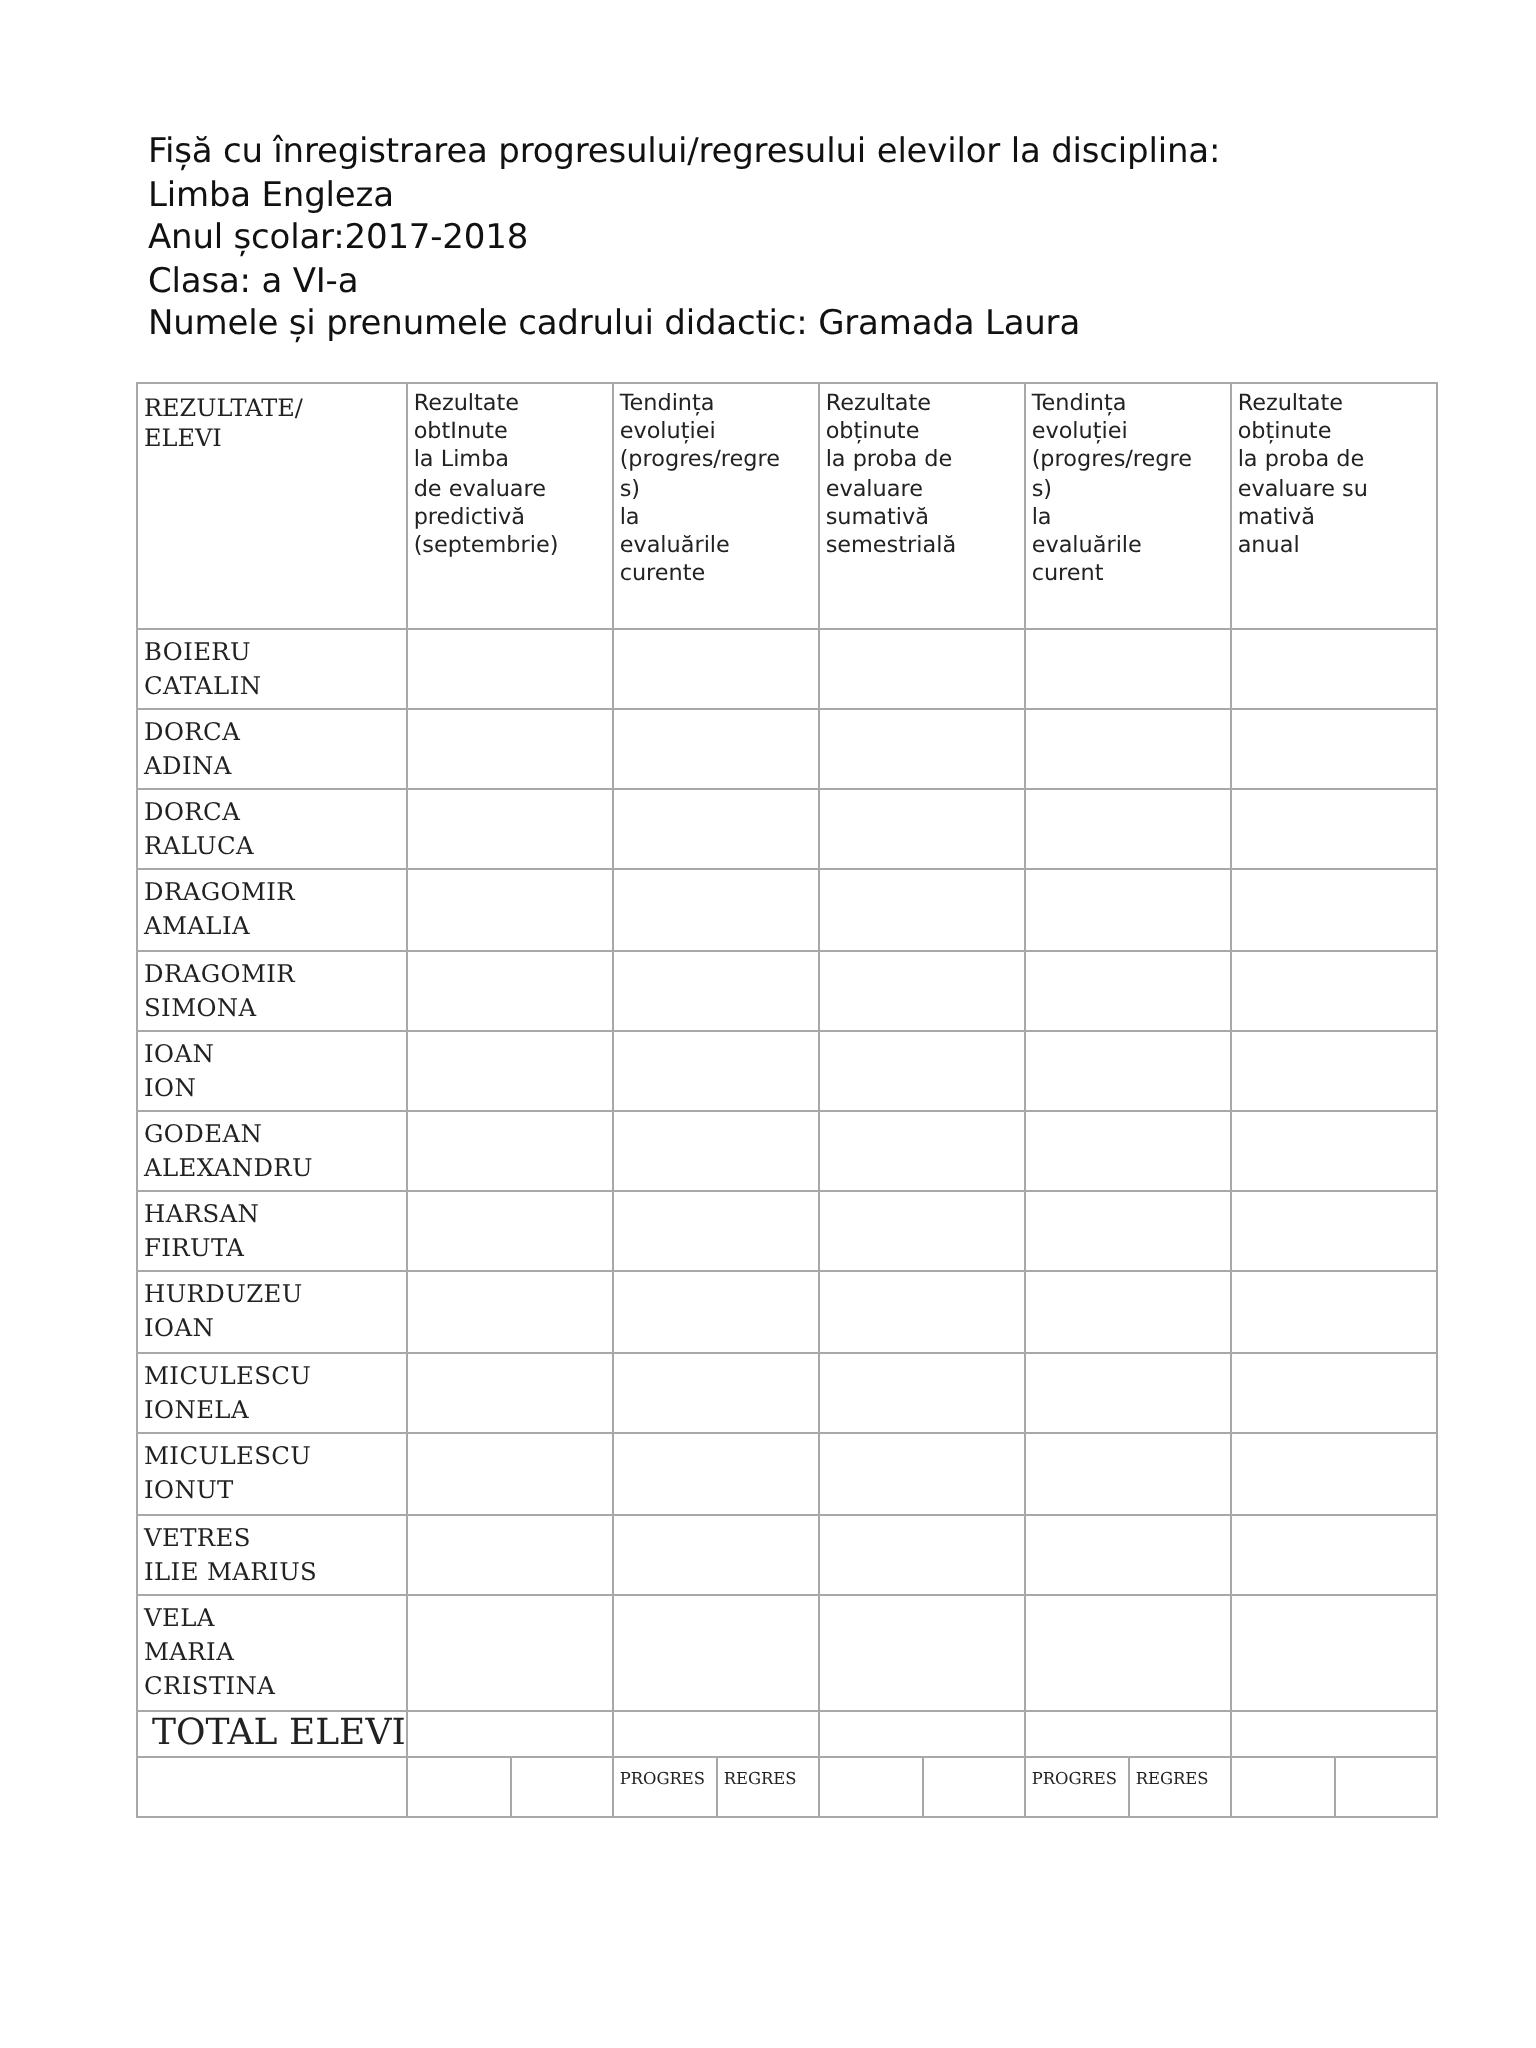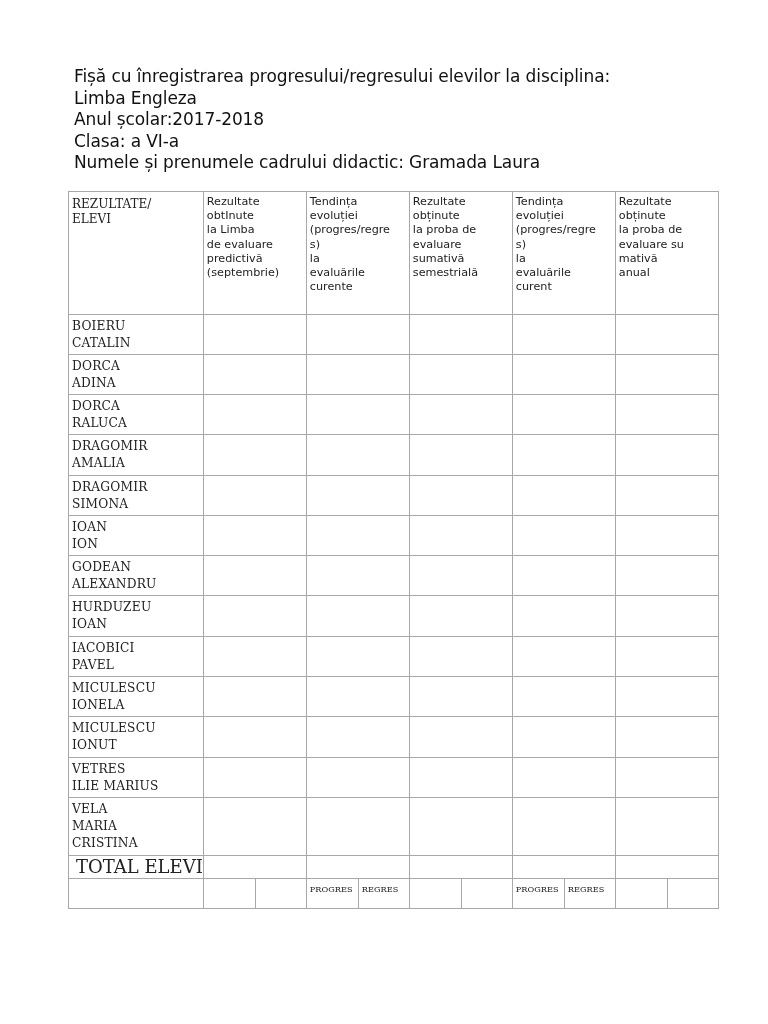--- a/index.html
+++ b/index.html
@@ -184,35 +184,35 @@
         <td class="name">
           <span>GODEAN</span>
           <span>ALEXANDRU</span>
         </td>
         <td colspan="2"></td>
         <td colspan="2"></td>
         <td colspan="2"></td>
         <td colspan="2"></td>
         <td colspan="2"></td>
       </tr>
+      <tr style="height: 40px;">
+        <td class="name">
+          <span>HARSAN</span>
+          <span>FIRUTA</span>
+        </td>
+        <td colspan="2"></td>
+        <td colspan="2"></td>
+        <td colspan="2"></td>
+        <td colspan="2"></td>
+        <td colspan="2"></td>
+      </tr>
       <tr style="height: 41px;">
         <td class="name">
           <span>HURDUZEU</span>
           <span>IOAN</span>
-        </td>
-        <td colspan="2"></td>
-        <td colspan="2"></td>
-        <td colspan="2"></td>
-        <td colspan="2"></td>
-        <td colspan="2"></td>
-      </tr>
-      <tr style="height: 40px;">
-        <td class="name">
-          <span>IACOBICI</span>
-          <span>PAVEL</span>
         </td>
         <td colspan="2"></td>
         <td colspan="2"></td>
         <td colspan="2"></td>
         <td colspan="2"></td>
         <td colspan="2"></td>
       </tr>
       <tr style="height: 40px;">
         <td class="name">
           <span>MICULESCU</span>

